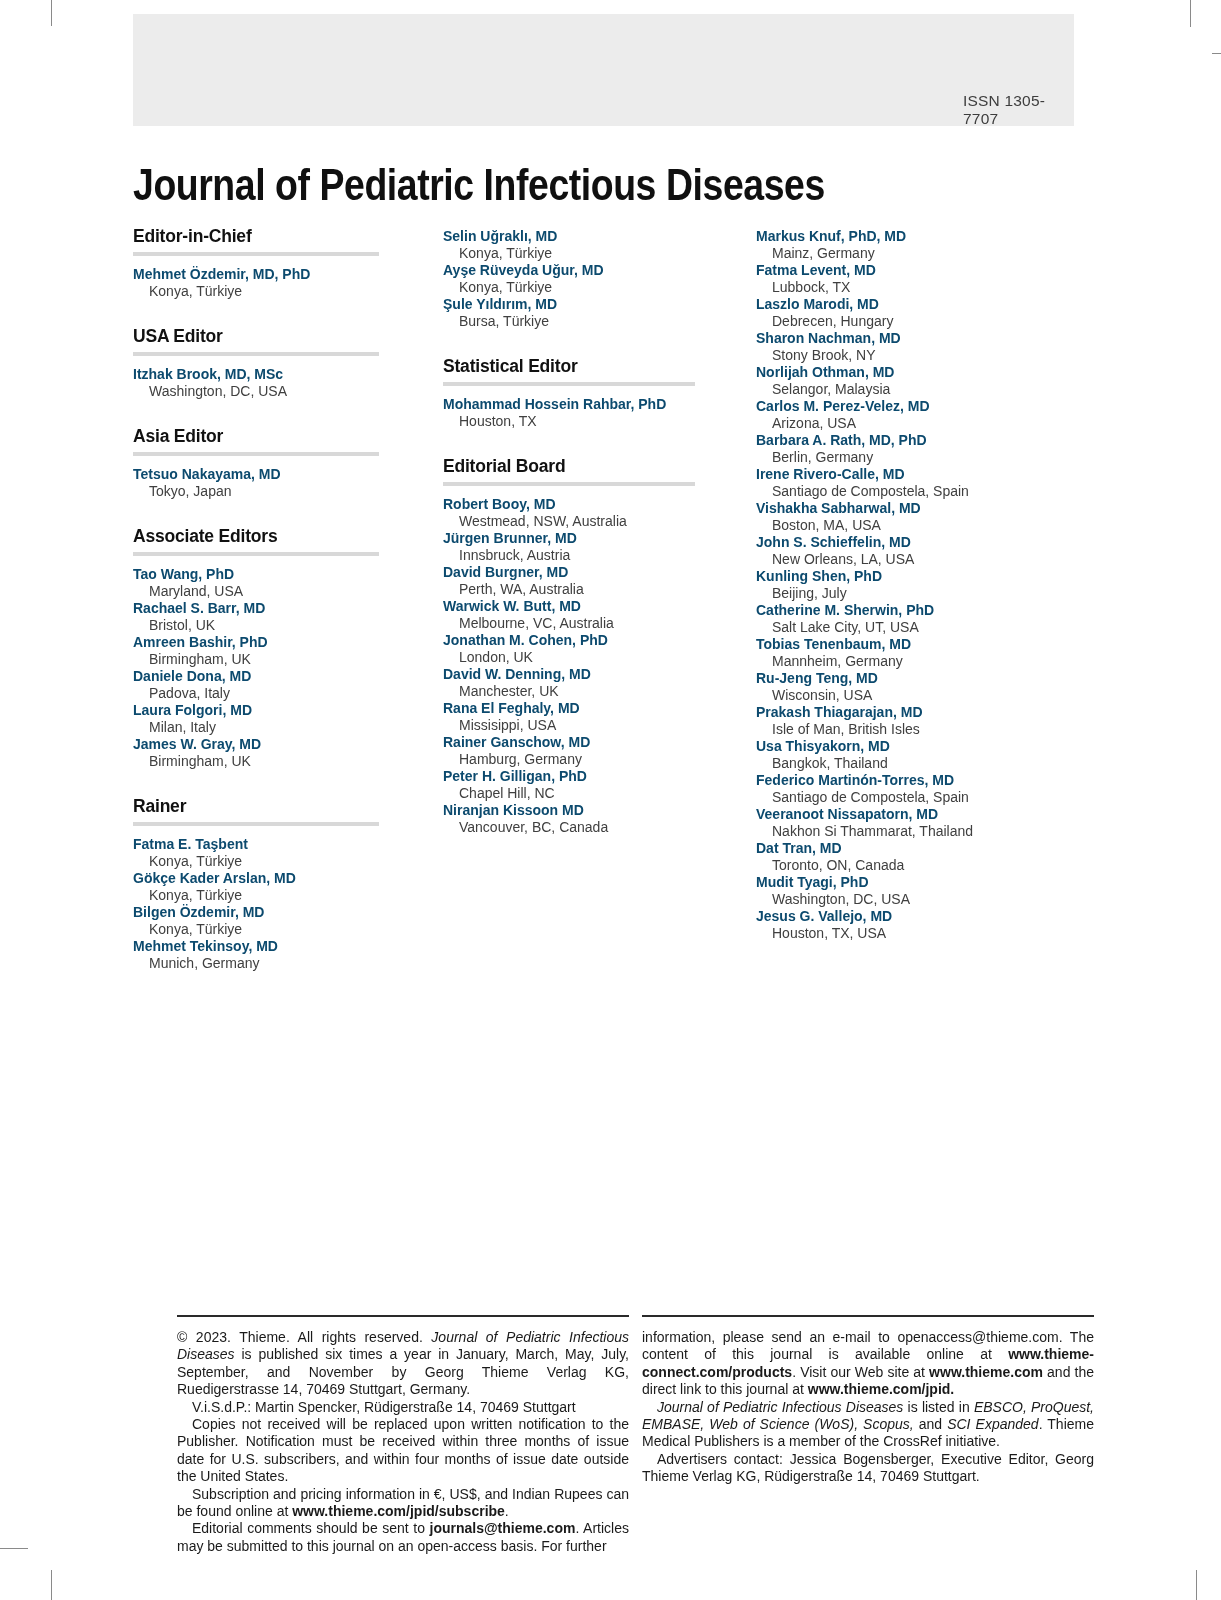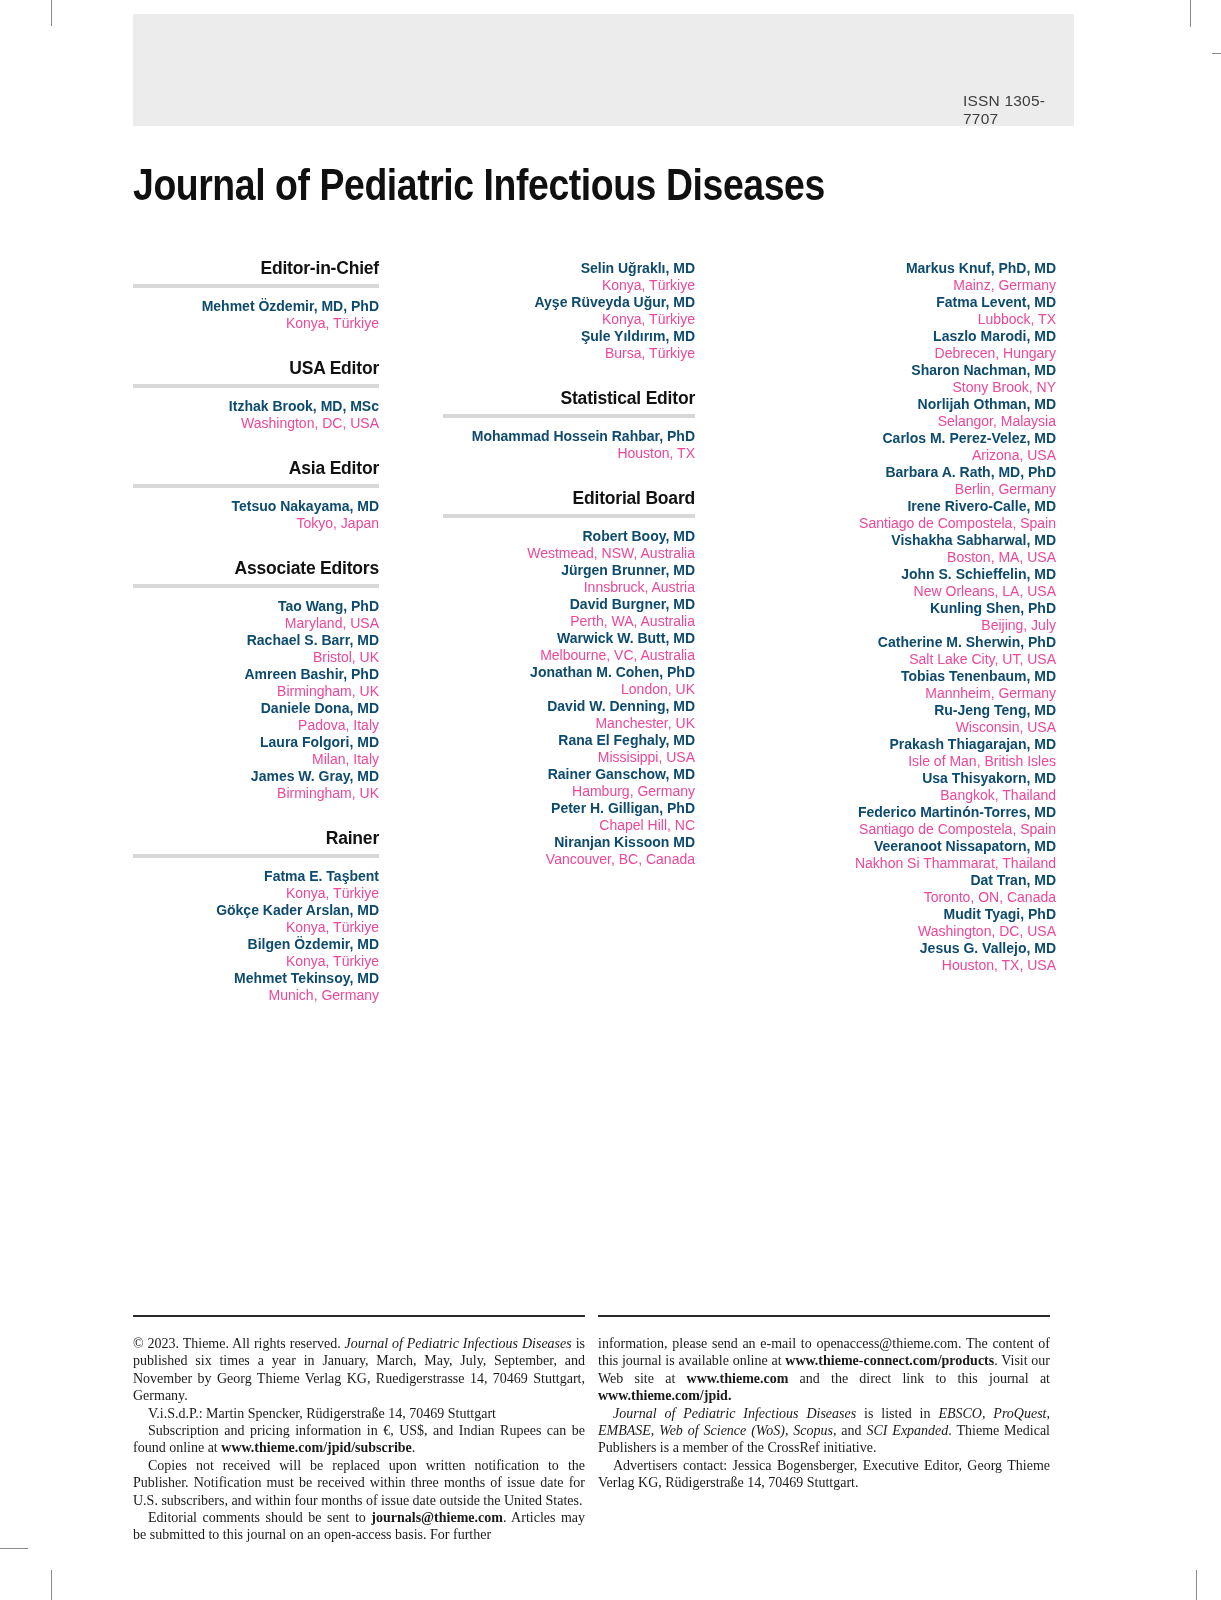--- a/index.html
+++ b/index.html
@@ -10,34 +10,35 @@
   
   .banner{position:absolute;left:133px;top:14px;width:941px;height:112px;background:#ececec;}
   .issn{position:absolute;left:830px;top:78px;font-size:15.5px;color:#3d3d3d;letter-spacing:.2px;}
   
   .title{
     position:absolute;left:133px;top:160px;margin:0;white-space:nowrap;
     font-size:44px;font-weight:bold;letter-spacing:-.5px;color:#101010;
     transform:scaleX(.85);transform-origin:left top;
   }
   
-  .col{position:absolute;top:260px;font-size:14px;line-height:17px;text-align:right;}
+  .col{position:absolute;top:228px;font-size:14px;line-height:17px;}
   .col1{left:133px;width:246px;}
   .col2{left:443px;width:252px;}
   .col3{left:756px;width:300px;}
   .section{margin:0 0 28px 0;}
   .section h2{font-size:17.5px;font-weight:bold;margin:0 0 7px 0;color:#111;letter-spacing:-.2px;}
   .rule{height:4px;background:#d8d8d8;margin:0 0 10px 0;}
   .pname{font-weight:bold;color:#0c4a6e;}
-  .ploc{padding-left:16px;color:#ec4899;}
+  .ploc{padding-left:16px;color:#404040;}
   
   .imprint{
-    position:absolute;top:1315px;width:452px;border-top:2px solid #2a2a2a;padding-top:18px;
-    font-family:Liberation Serif, serif;font-size:14px;line-height:17.4px;color:#1a1a1a;
+    position:absolute;top:1315px;width:452px;border-top:2px solid #2a2a2a;padding-top:12px;
+    font-family:Liberation Sans, sans-serif;font-size:14px;line-height:17.4px;color:#1a1a1a;
     text-align:justify;
+    margin-left:44px;
   }
   .imprint-left{left:133px;}
   .imprint-right{left:598px;}
   .imprint p{margin:0;}
   .imprint p.indent{text-indent:15px;}
   
   .mark{position:absolute;background:#8a8a8a;}
   .mark.v{width:1px;}
   .mark.h{height:1px;}
 </style>
@@ -190,22 +191,22 @@
         <div class="pname">Mudit Tyagi, PhD</div>
         <div class="ploc">Washington, DC, USA</div>
         <div class="pname">Jesus G. Vallejo, MD</div>
         <div class="ploc">Houston, TX, USA</div>
       </div>
     </div>
 
   <div class="imprint imprint-left">
       <p><span>© 2023. Thieme. All rights reserved. </span><span style="font-style: italic;">Journal of Pediatric Infectious Diseases</span><span> is published six times a year in January, March, May, July, September, and November by Georg Thieme Verlag KG, Ruedigerstrasse 14, 70469 Stuttgart, Germany.</span></p>
       <p class="indent"><span>V.i.S.d.P.: Martin Spencker, Rüdigerstraße 14, 70469 Stuttgart</span></p>
+      <p class="indent"><span>Copies not received will be replaced upon written notification to the Publisher. Notification must be received within three months of issue date for U.S. subscribers, and within four months of issue date outside the United States.</span></p>
       <p class="indent"><span>Subscription and pricing information in €, US$, and Indian Rupees can be found online at </span><span style="font-weight: bold;">www.thieme.com/jpid/subscribe</span><span>.</span></p>
-      <p class="indent"><span>Copies not received will be replaced upon written notification to the Publisher. Notification must be received within three months of issue date for U.S. subscribers, and within four months of issue date outside the United States.</span></p>
       <p class="indent"><span>Editorial comments should be sent to </span><span style="font-weight: bold;">journals@thieme.com</span><span>. Articles may be submitted to this journal on an open-access basis. For further</span></p>
     </div>
   <div class="imprint imprint-right">
       <p><span>information, please send an e-mail to openaccess@thieme.com. The content of this journal is available online at </span><span style="font-weight: bold;">www.thieme-connect.com/products</span><span>. Visit our Web site at </span><span style="font-weight: bold;">www.thieme.com</span><span> and the direct link to this journal at </span><span style="font-weight: bold;">www.thieme.com/jpid.</span></p>
       <p class="indent"><span style="font-style: italic;">Journal of Pediatric Infectious Diseases</span><span> is listed in </span><span style="font-style: italic;">EBSCO, ProQuest, EMBASE, Web of Science (WoS), Scopus,</span><span> and </span><span style="font-style: italic;">SCI Expanded</span><span>. Thieme Medical Publishers is a member of the CrossRef initiative.</span></p>
       <p class="indent"><span>Advertisers contact: Jessica Bogensberger, Executive Editor, Georg Thieme Verlag KG, Rüdigerstraße 14, 70469 Stuttgart.</span></p>
     </div>
 
 </div>
 

